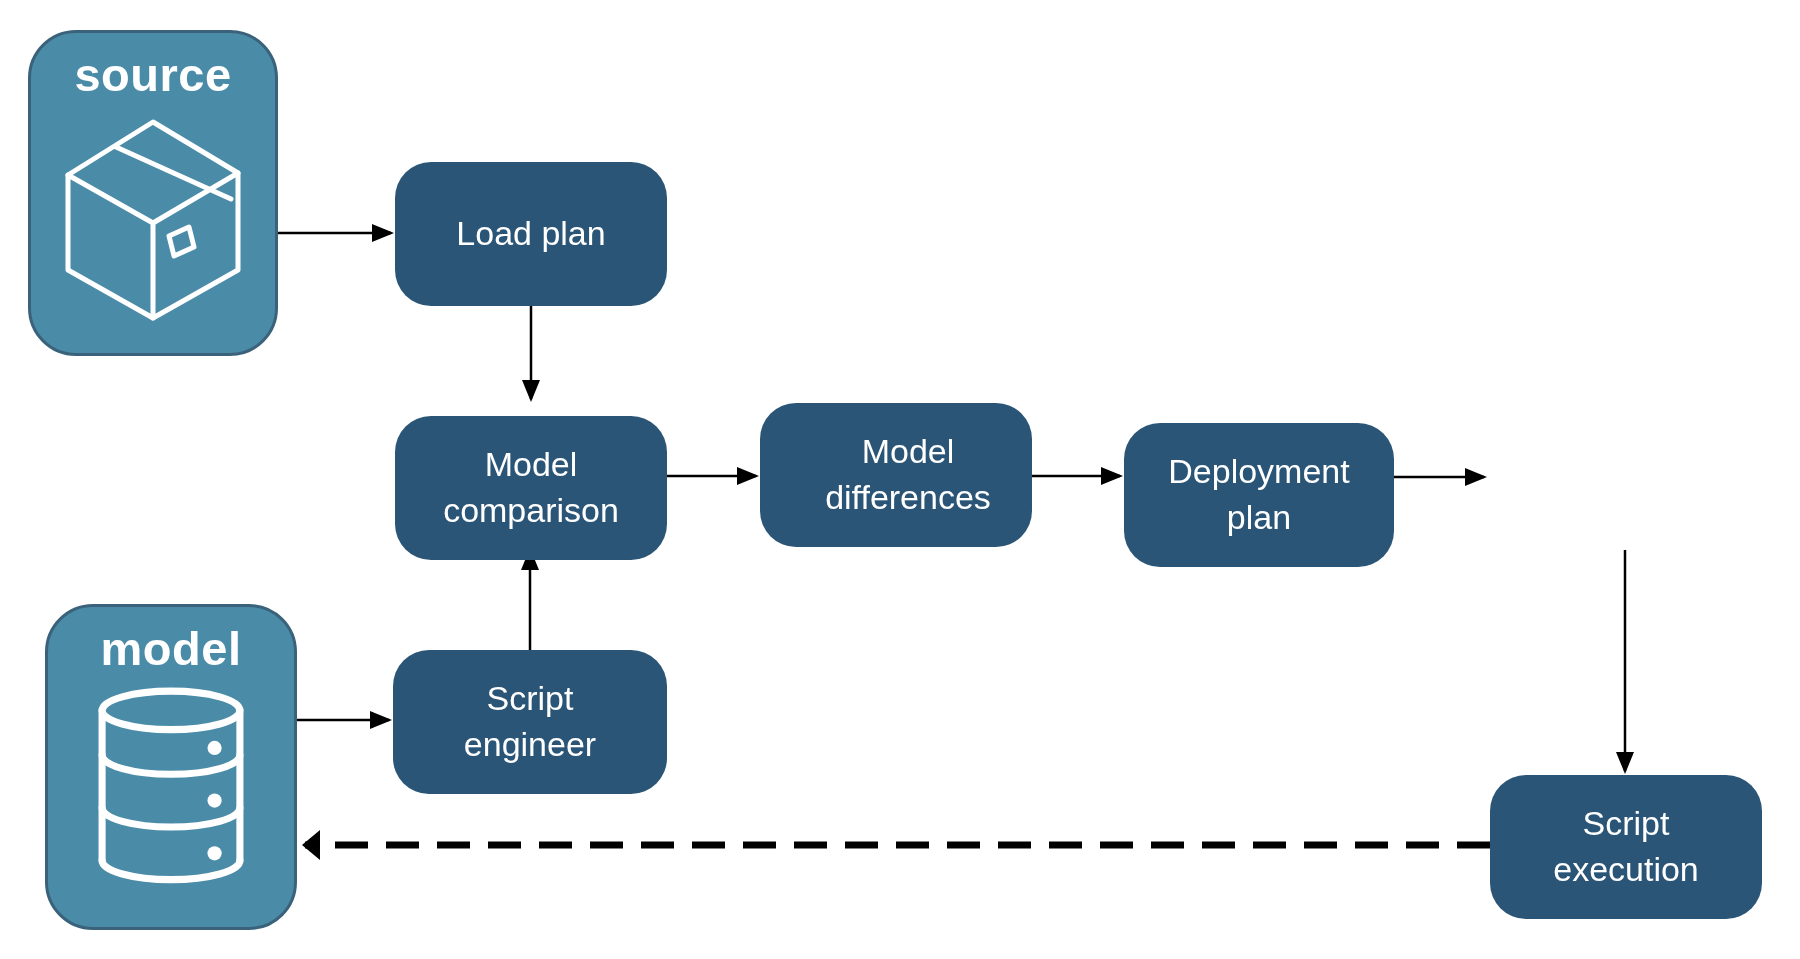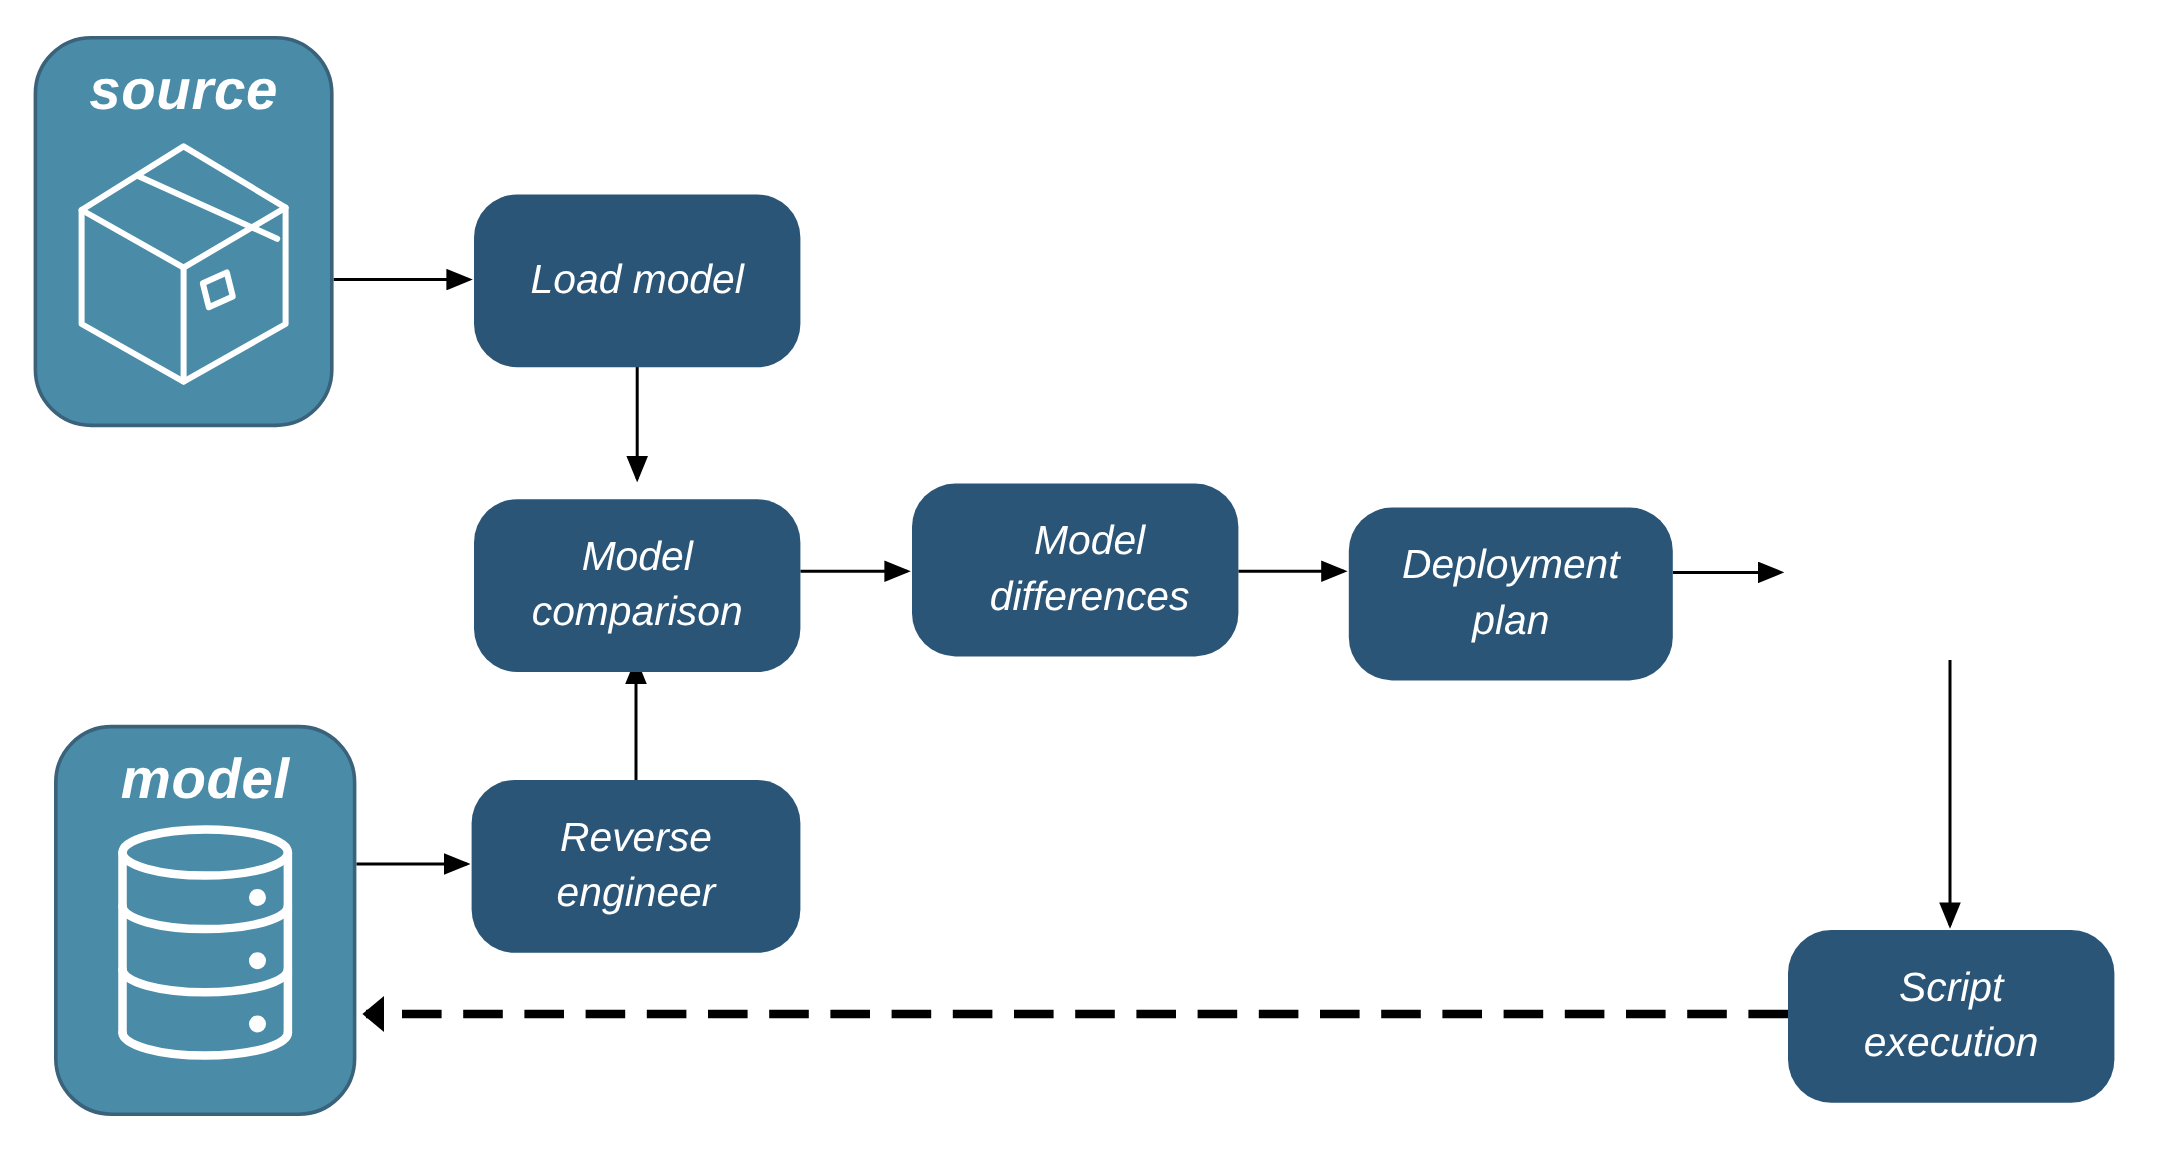--- a/index.html
+++ b/index.html
@@ -7,21 +7,20 @@
     padding: 0;
     background: #ffffff;
     font-family: "Liberation Sans", sans-serif;
   }
   .canvas {
     position: relative;
     width: 1800px;
     height: 959px;
     background: #ffffff;
     overflow: hidden;
-    font-style: italic;
   }
   svg.connectors {
     position: absolute;
     left: 0; top: 0;
     width: 1800px;
     height: 959px;
     pointer-events: none;
   }
   .endpoint {
     position: absolute;
@@ -136,37 +135,37 @@
         <g fill="#ffffff">
           <circle cx="118" cy="61" r="7"></circle>
           <circle cx="118" cy="113" r="7"></circle>
           <circle cx="118" cy="165" r="7"></circle>
         </g>
       </svg>
     </div>
   </div>
 
   <div class="process" id="node-load-model">
-    <span class="process-label">Load model</span>
+    <span class="process-label">Load plan</span>
   </div>
 
   <div class="process" id="node-model-comparison">
     <span class="process-label">Model comparison</span>
   </div>
 
   <div class="process" id="node-model-differences">
     <span class="process-label">Model differences</span>
   </div>
 
   <div class="process" id="node-deployment-plan">
     <span class="process-label">Deployment plan</span>
   </div>
 
 
   <div class="process" id="node-reverse-engineer">
-    <span class="process-label">Reverse engineer</span>
+    <span class="process-label">Script engineer</span>
   </div>
 
   <div class="process" id="node-script-execution">
     <span class="process-label">Script execution</span>
   </div>
 
 </div>
 
 </body></html>

